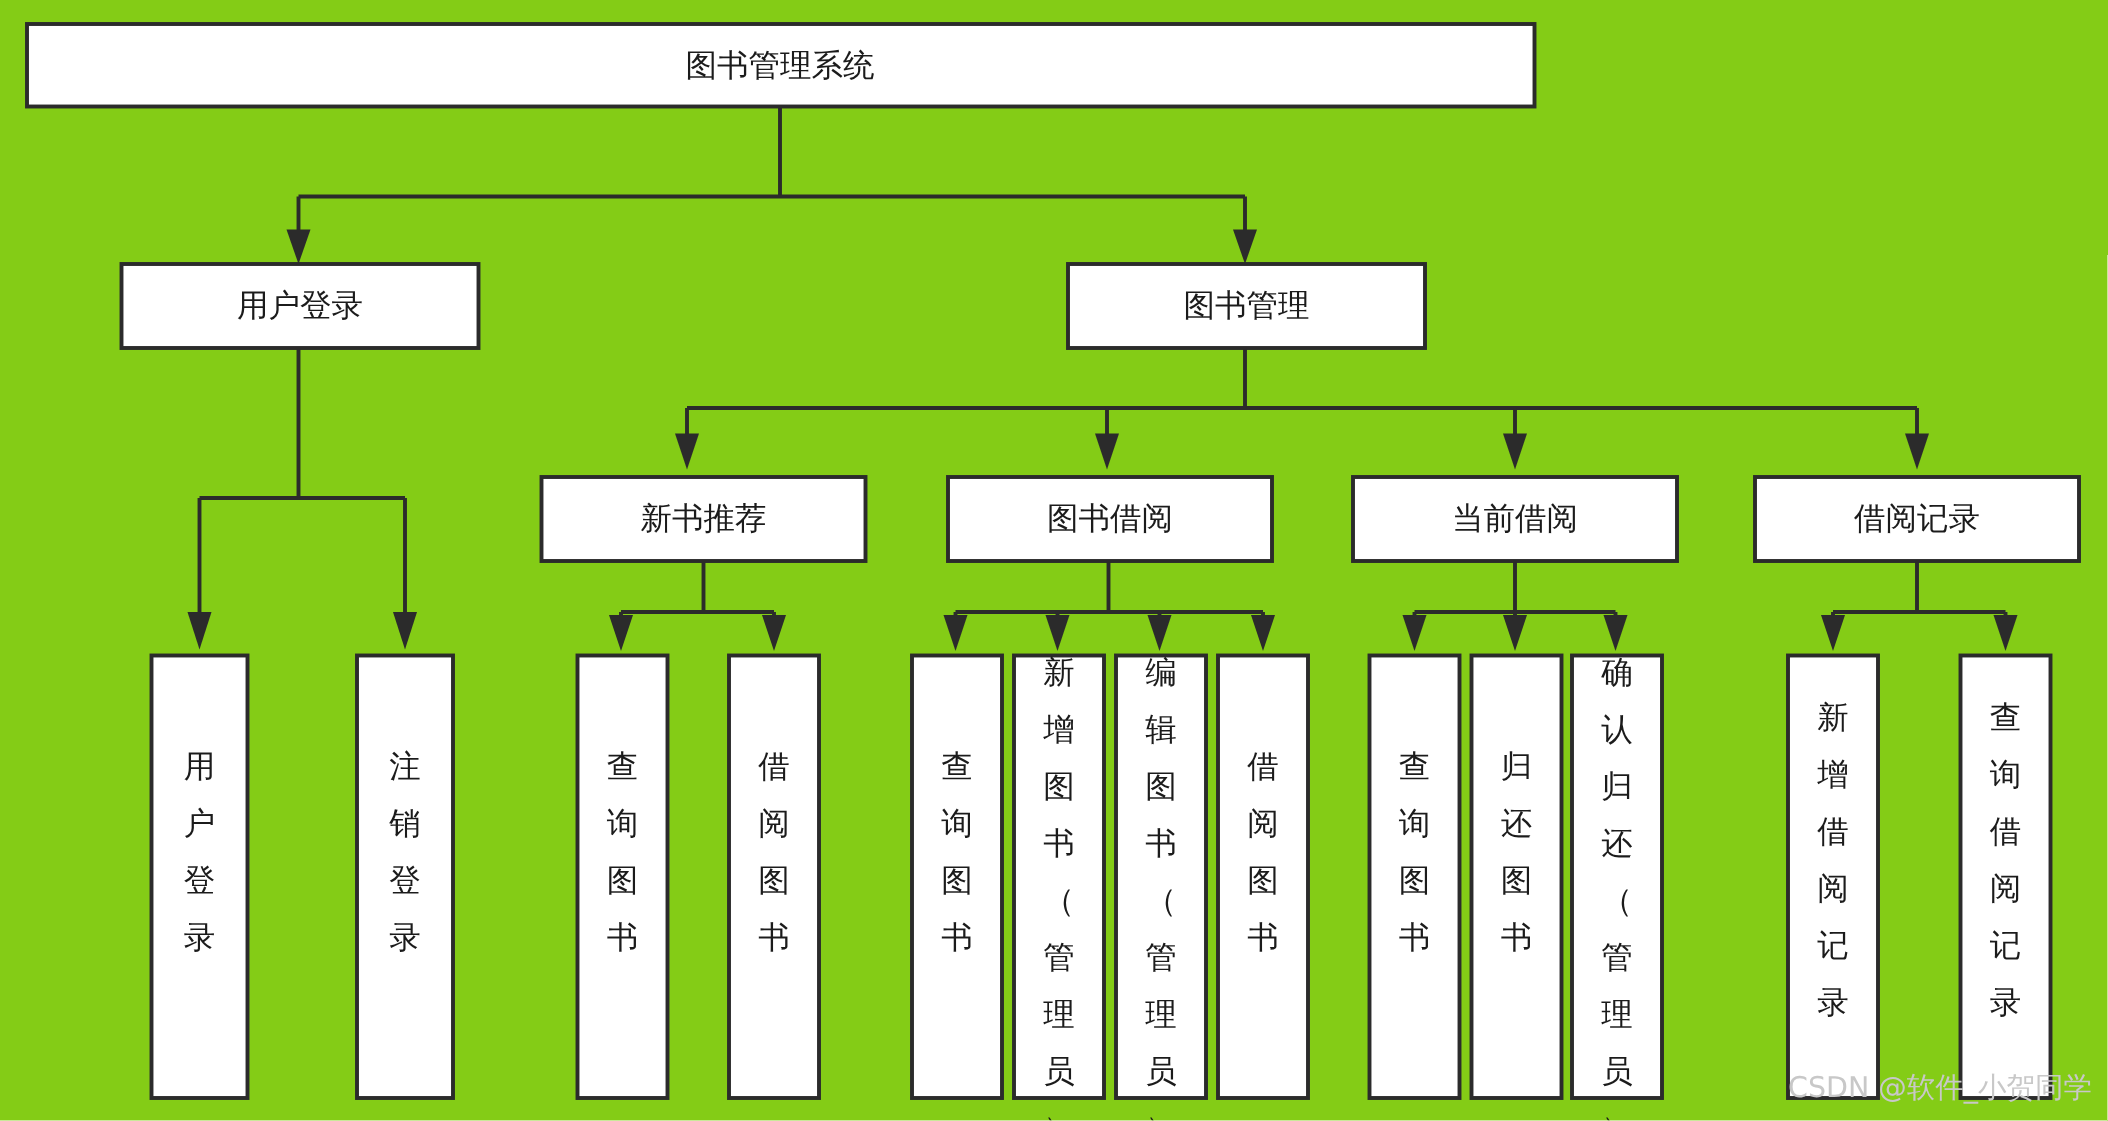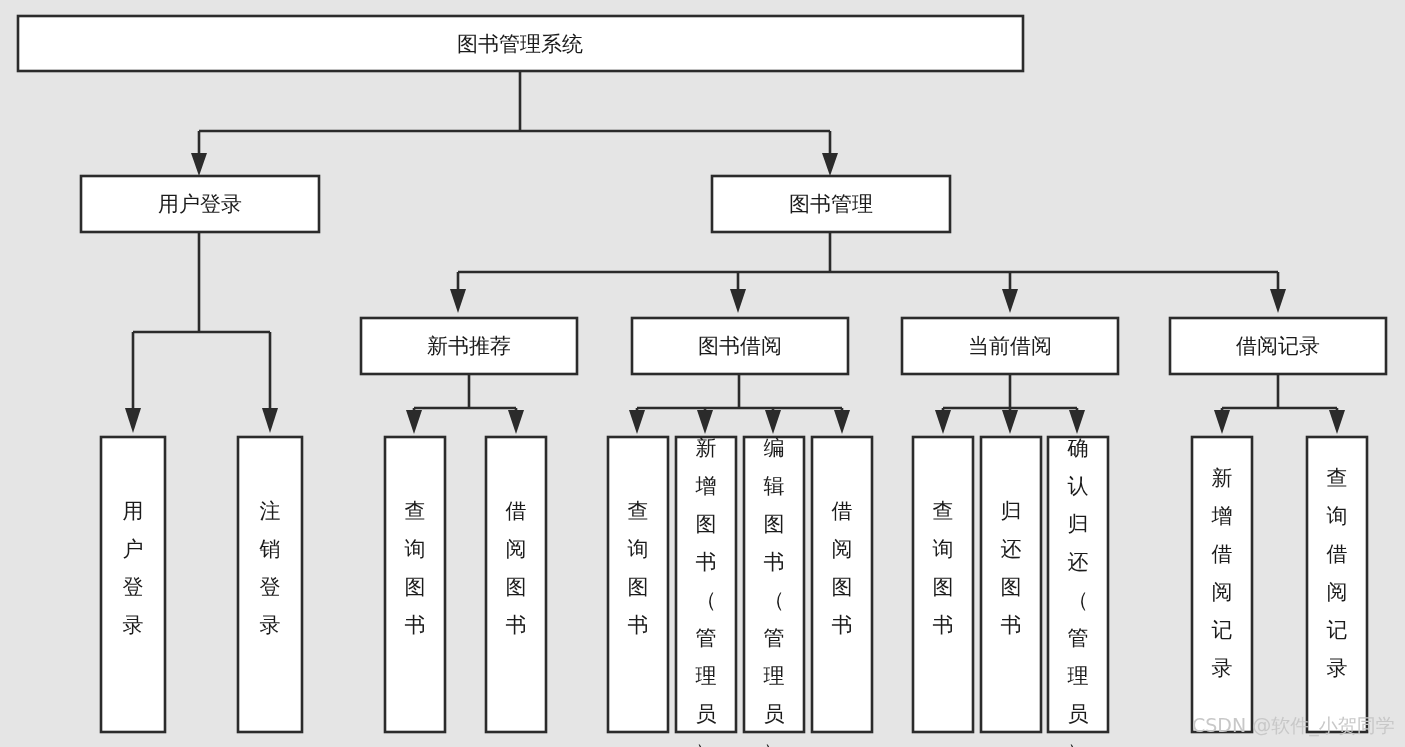--- a/index.html
+++ b/index.html
@@ -7,21 +7,21 @@
     padding: 0;
     background: #ffffff;
   }
   body {
     font-family: "DejaVu Sans", "Liberation Sans", sans-serif;
   }
   #diagram-root {
     position: relative;
     width: 1405px;
     height: 747px;
-    background: #e5e5e5;
+    background: #84cc16;
     overflow: hidden;
   }
   svg.diagram-canvas {
     position: absolute;
     top: 0;
     left: 0;
     width: 1405px;
     height: 747px;
     display: block;
   }

